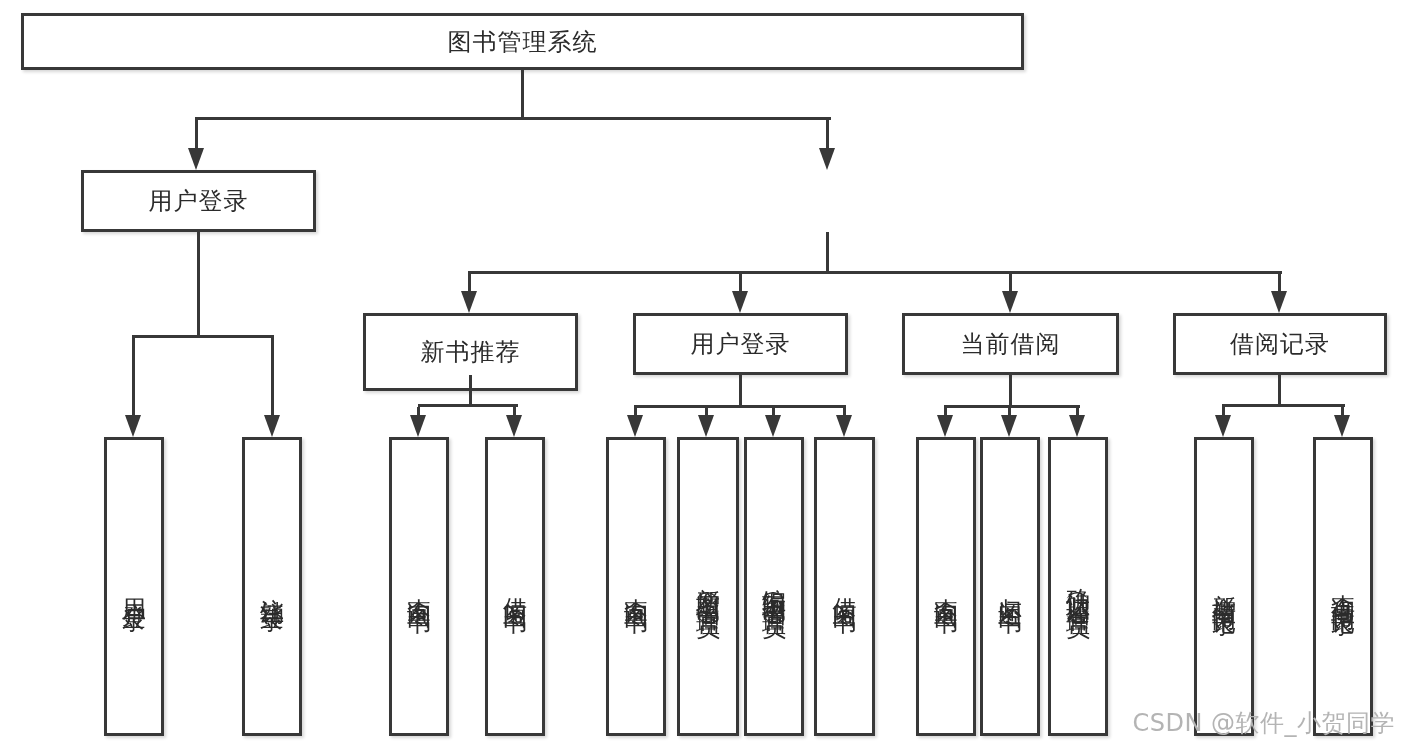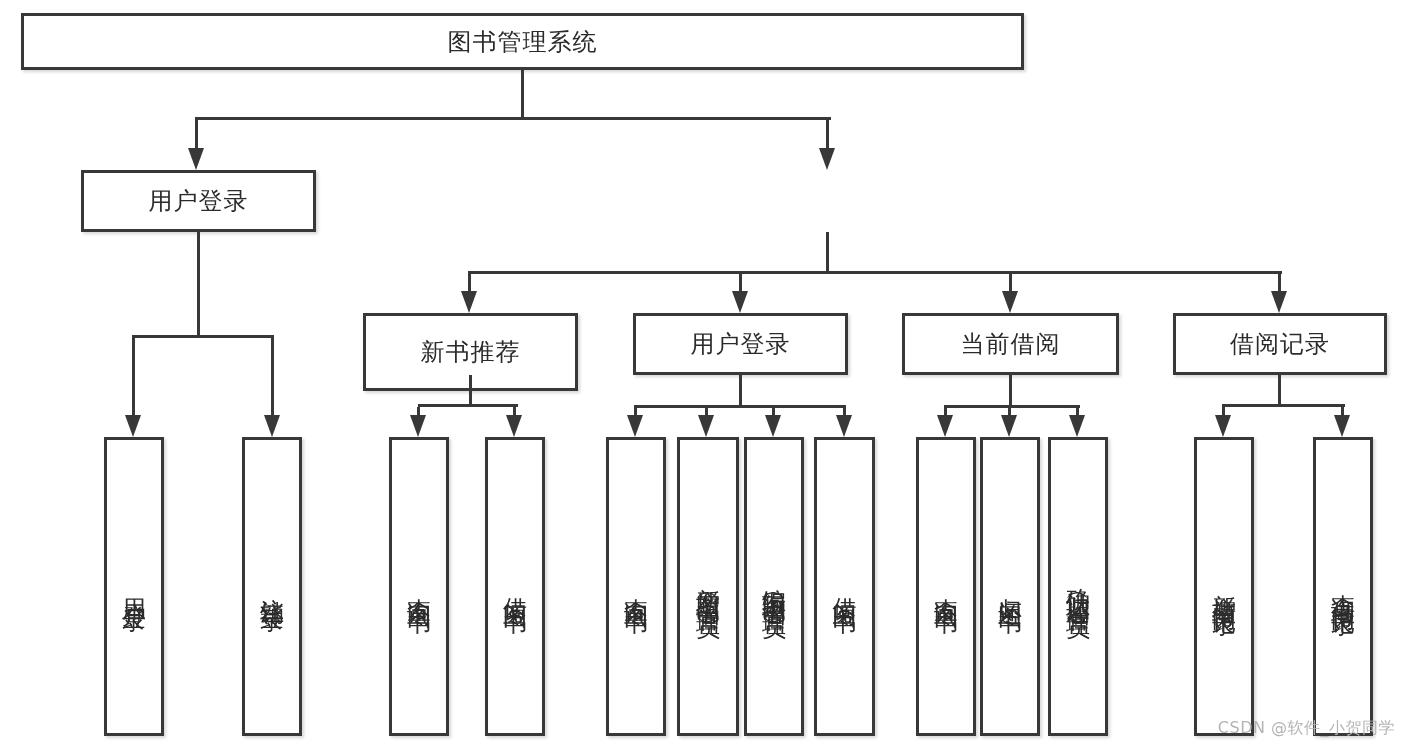--- a/index.html
+++ b/index.html
@@ -34,21 +34,21 @@
     content:"";position:absolute;left:7px;top:0;bottom:20px;width:3px;
     background:var(--line);
   }
   .arrow::after{
     content:"";position:absolute;bottom:0;left:0;width:0;height:0;
     border-left:8.5px solid transparent;border-right:8.5px solid transparent;
     border-top:22px solid var(--line);
   }
   .watermark{
     position:absolute;right:10px;bottom:8px;z-index:10;
-    font-size:16px;color:var(--wm);white-space:nowrap;letter-spacing:0.5px;
+    font-size:24px;color:var(--wm);white-space:nowrap;letter-spacing:0.5px;
   }
 </style>
 </head>
 <body>
 
 <div id="canvas">
 
   <div class="node hnode" style="left:21px;top:13px;width:1003px;height:57px">图书管理系统</div>
 
   <div class="vline" style="left:521px;top:70px;width:3px;height:48px"></div>

